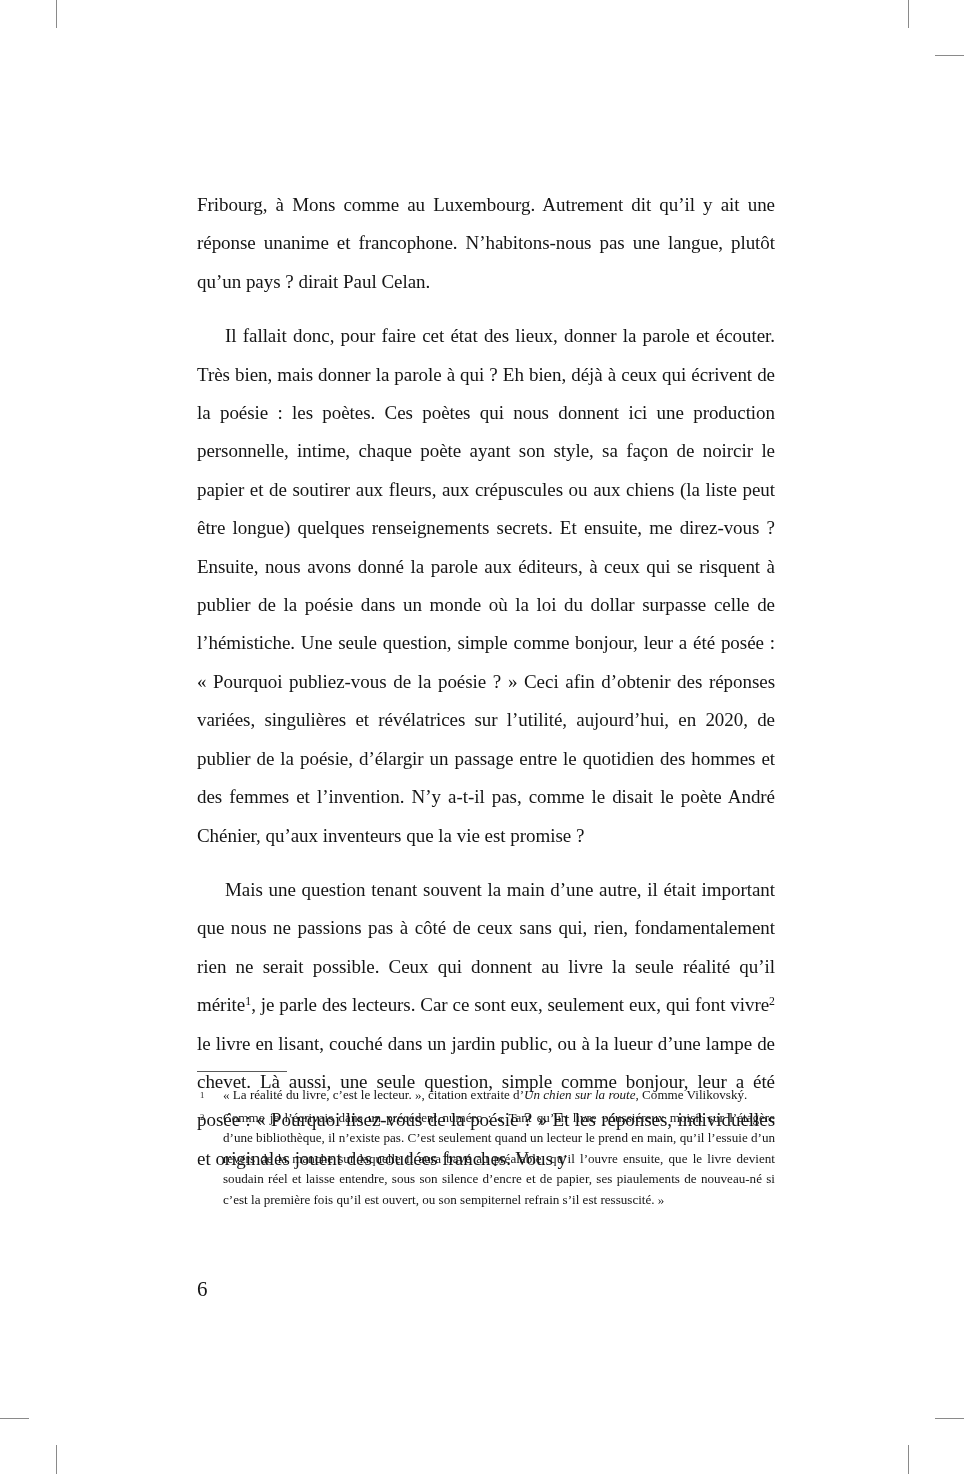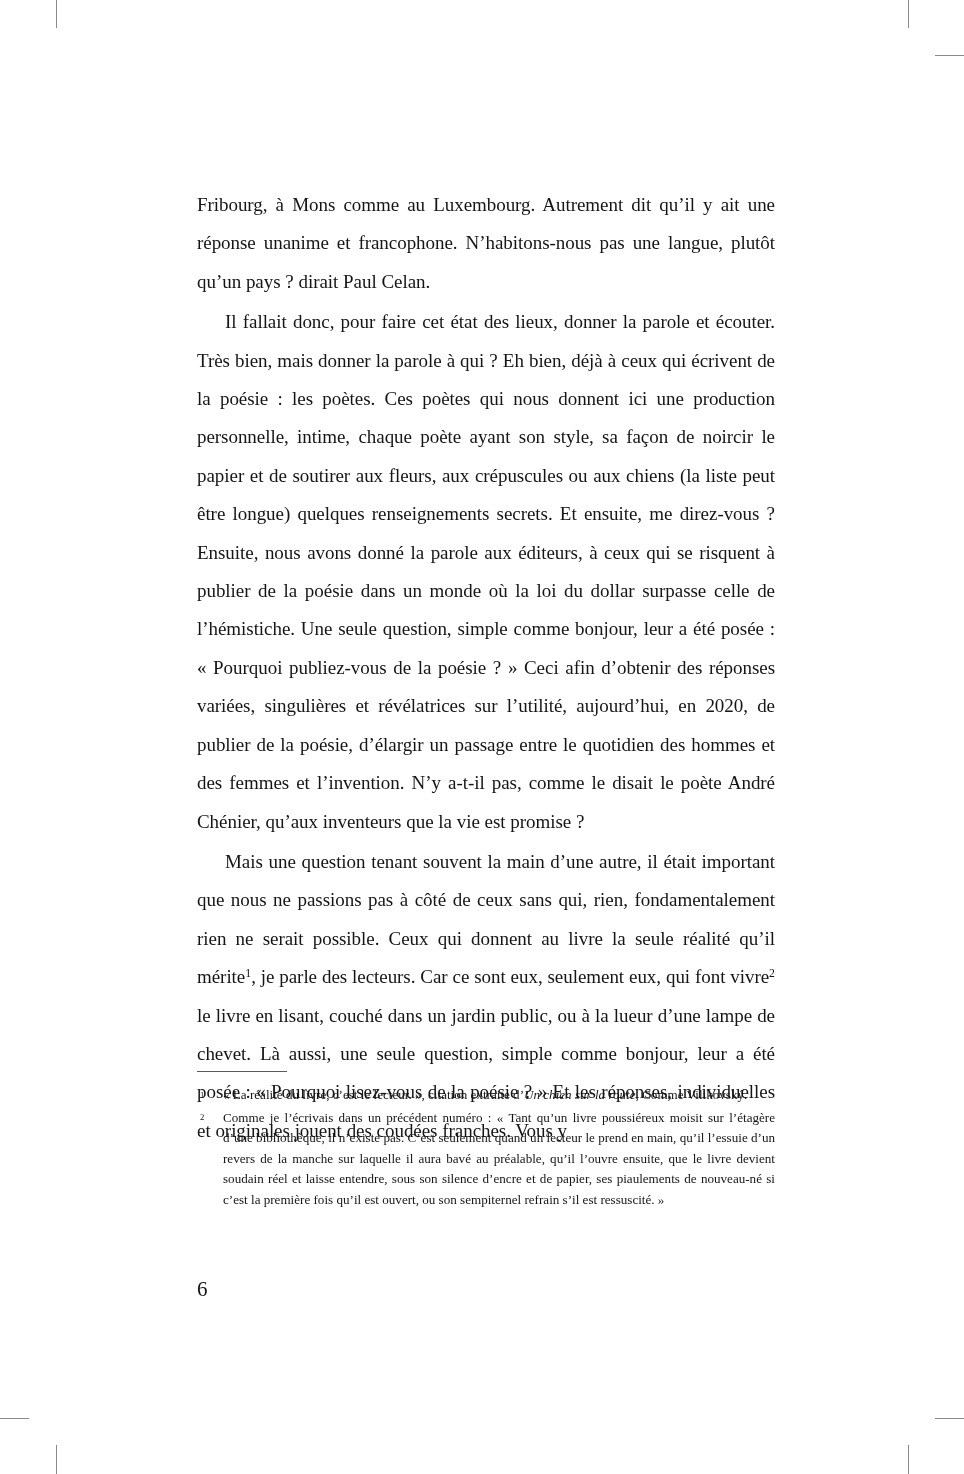--- a/index.html
+++ b/index.html
@@ -53,21 +53,21 @@
     margin: 0;
     text-align: justify;
     text-justify: inter-word;
     font-size: 19px;
     line-height: 38.4px;
     letter-spacing: -0.05px;
     word-spacing: 0.1px;
     hyphens: none;
   }
   p.para + p.para {
-    margin-top: 2px;
+    margin-top: 16px;
   }
   p.indent {
     text-indent: 28px;
   }
 
   sup.fn-ref {
     font-size: 0.62em;
     vertical-align: 0.52em;
     line-height: 0;
     letter-spacing: 0;

